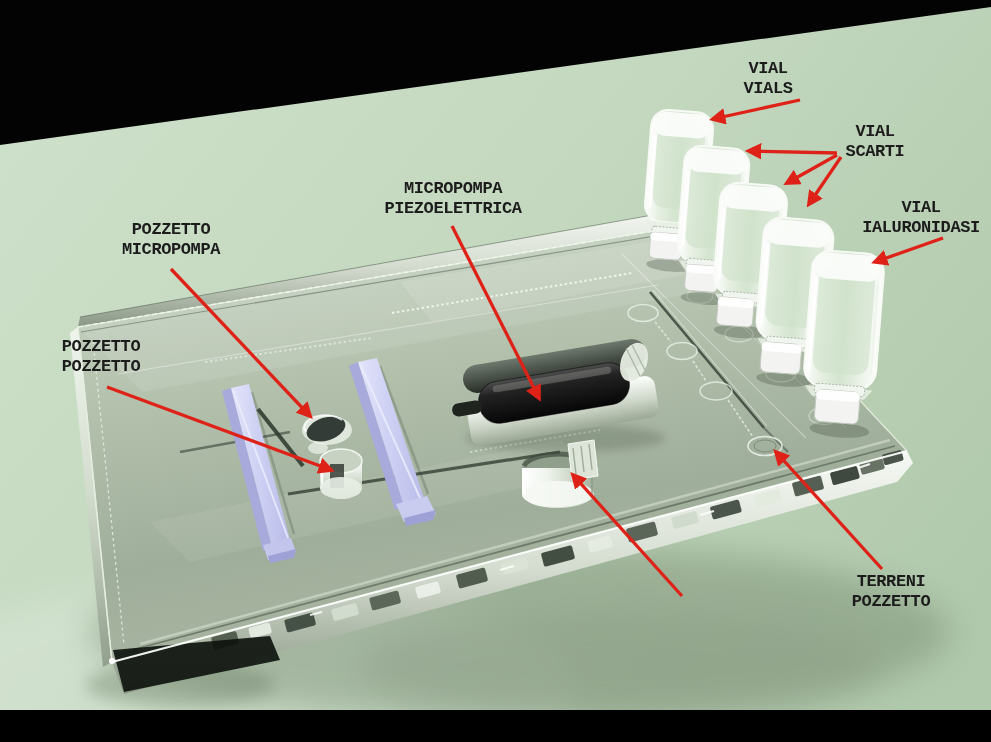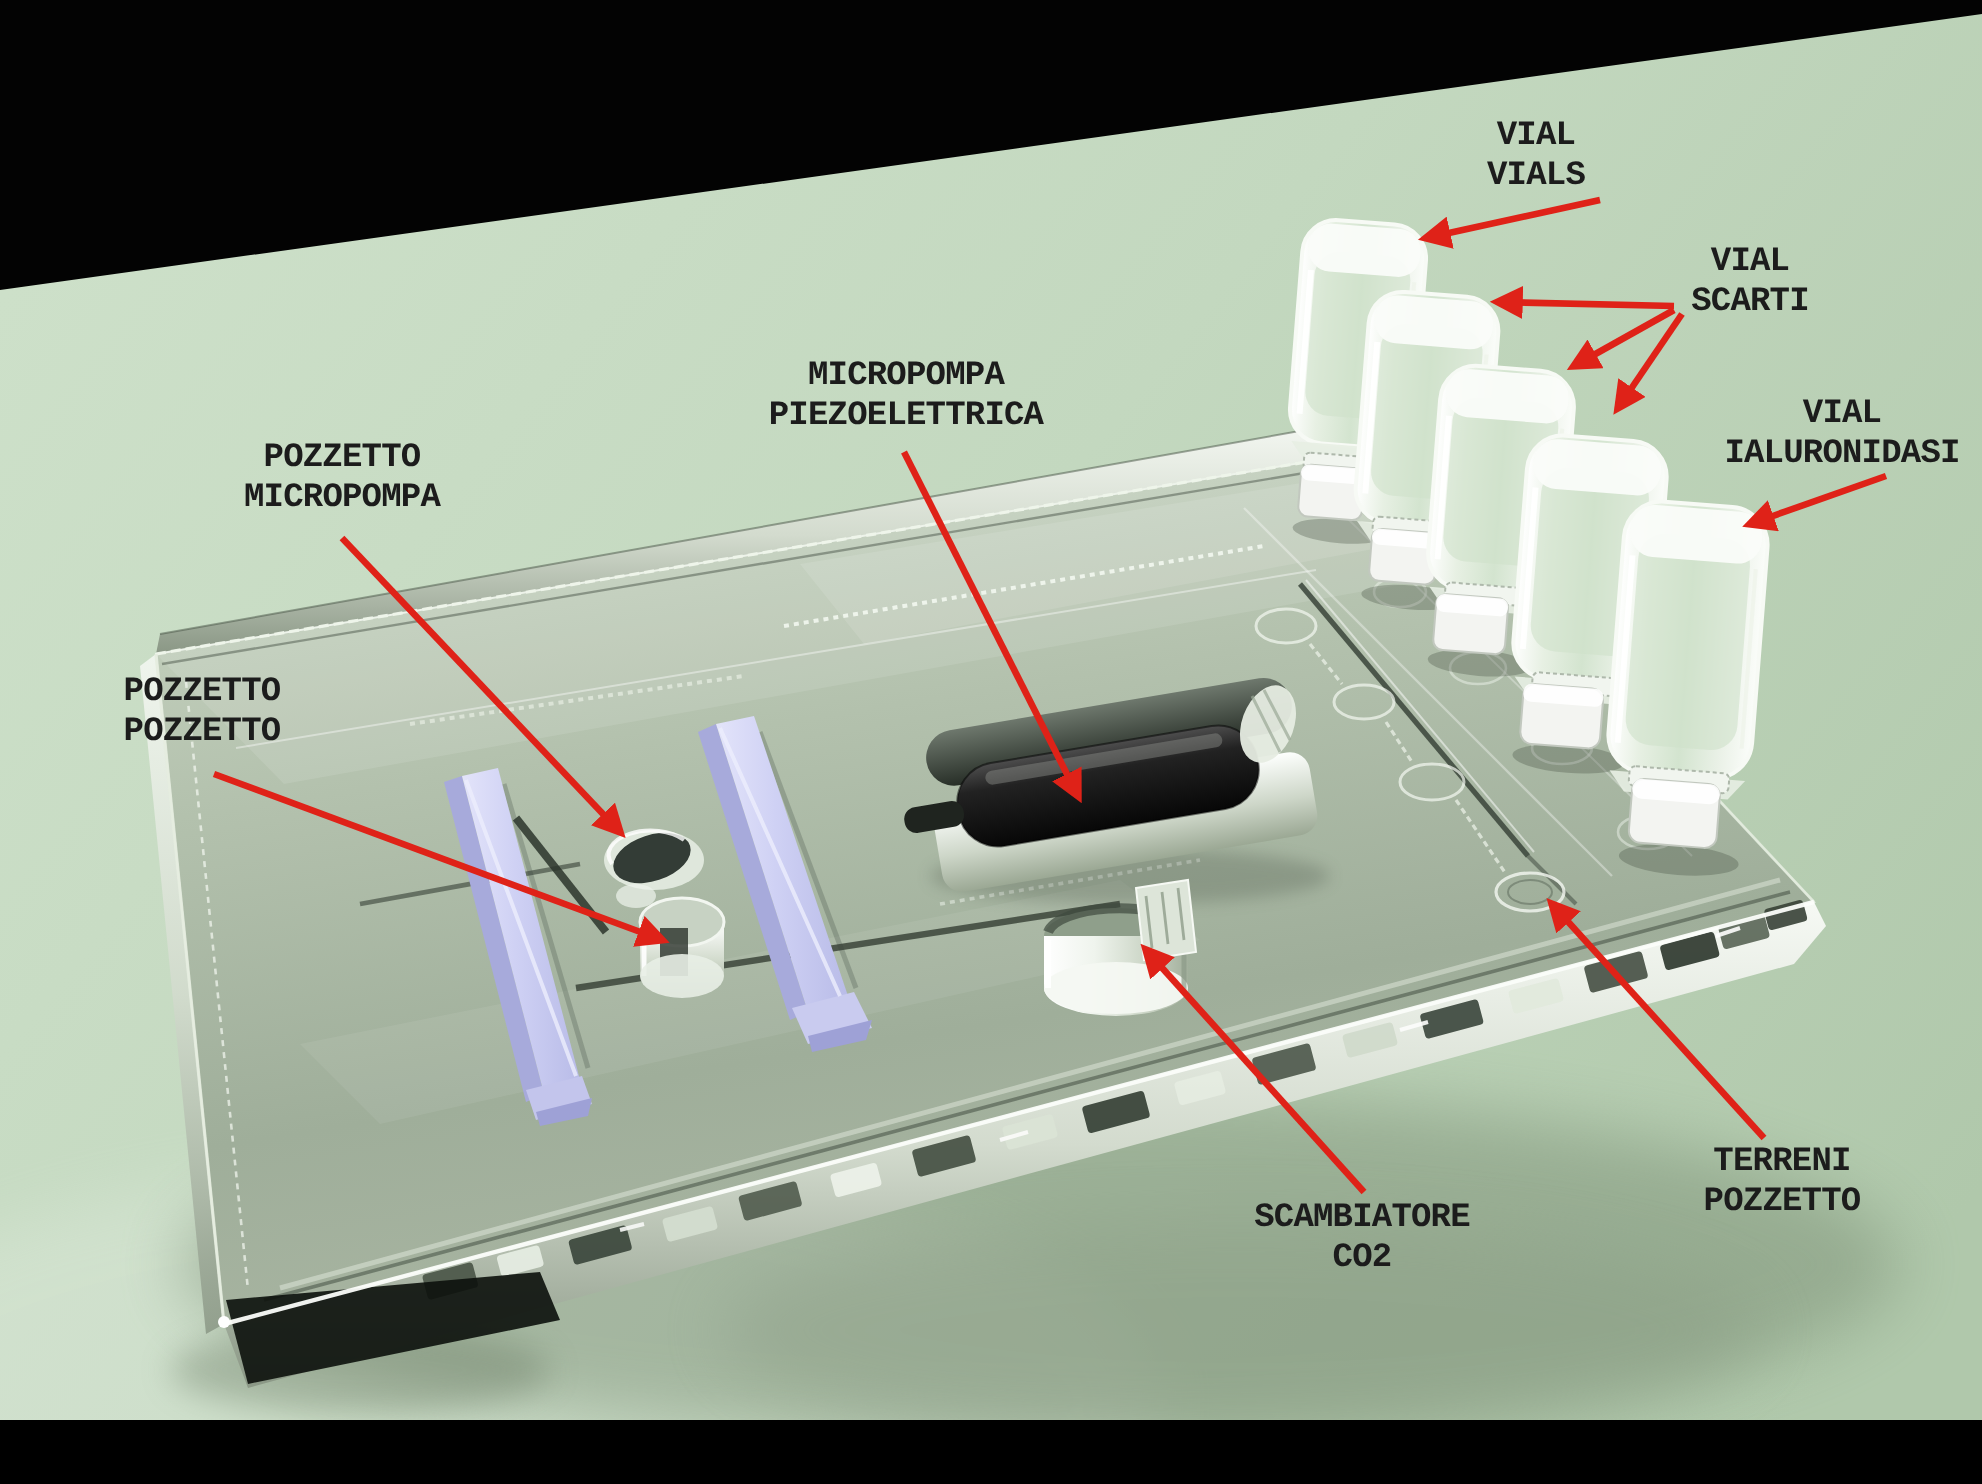--- a/index.html
+++ b/index.html
@@ -310,24 +310,20 @@
     <span>PIEZOELETTRICA</span>
   </div>
   <div class="label" style="left:171px;top:220px">
     <span>POZZETTO</span>
     <span>MICROPOMPA</span>
   </div>
   <div class="label" style="left:101px;top:337px">
     <span>POZZETTO</span>
     <span>POZZETTO</span>
   </div>
-  <div class="label" style="left:681px;top:600px">
-    <span>SCAMBIATORE</span>
-    <span>CO2</span>
-  </div>
   <div class="label" style="left:891px;top:572px">
     <span>TERRENI</span>
     <span>POZZETTO</span>
   </div>
 </div>
 
 <svg class="arrows" id="arrow-layer" width="991" height="742" viewBox="0 0 991 742">
       <defs>
         <marker id="ah" viewBox="0 0 10 10" refX="7.5" refY="5" markerWidth="5" markerHeight="5" orient="auto">
           <path d="M0,0 L10,5 L0,10 Z" fill="#df2218"></path>

